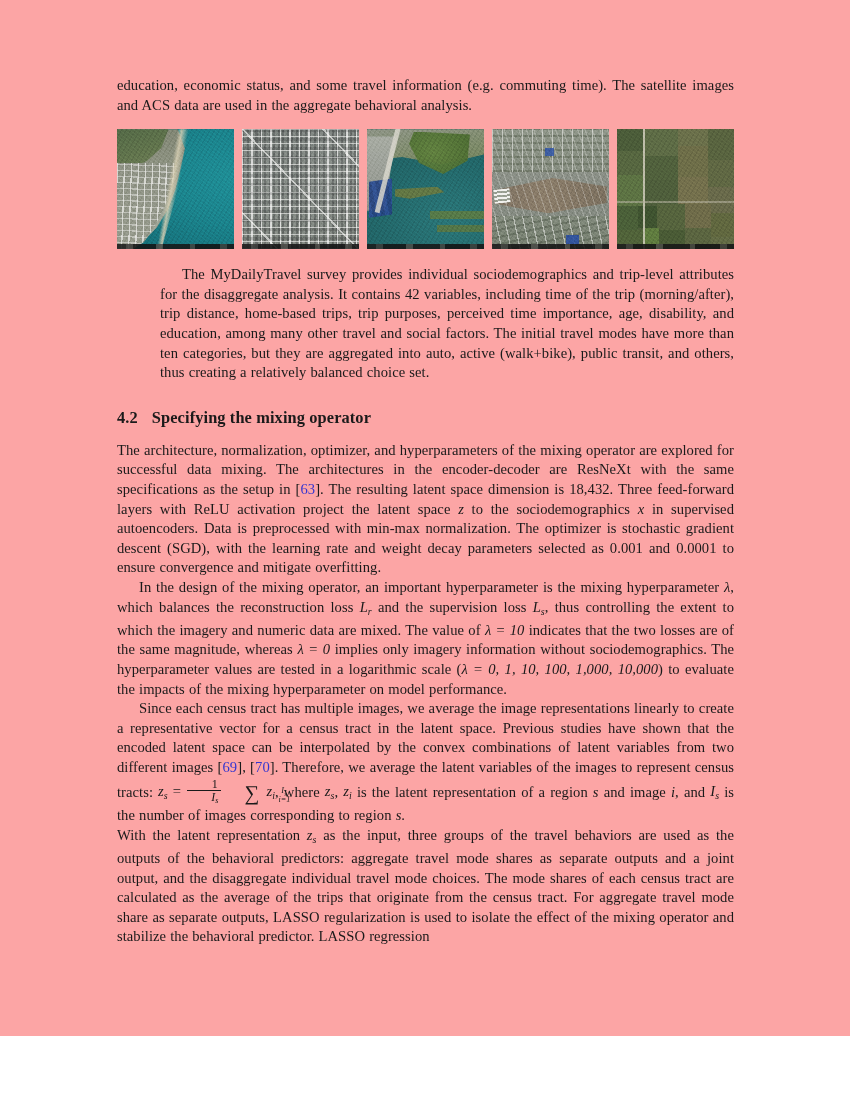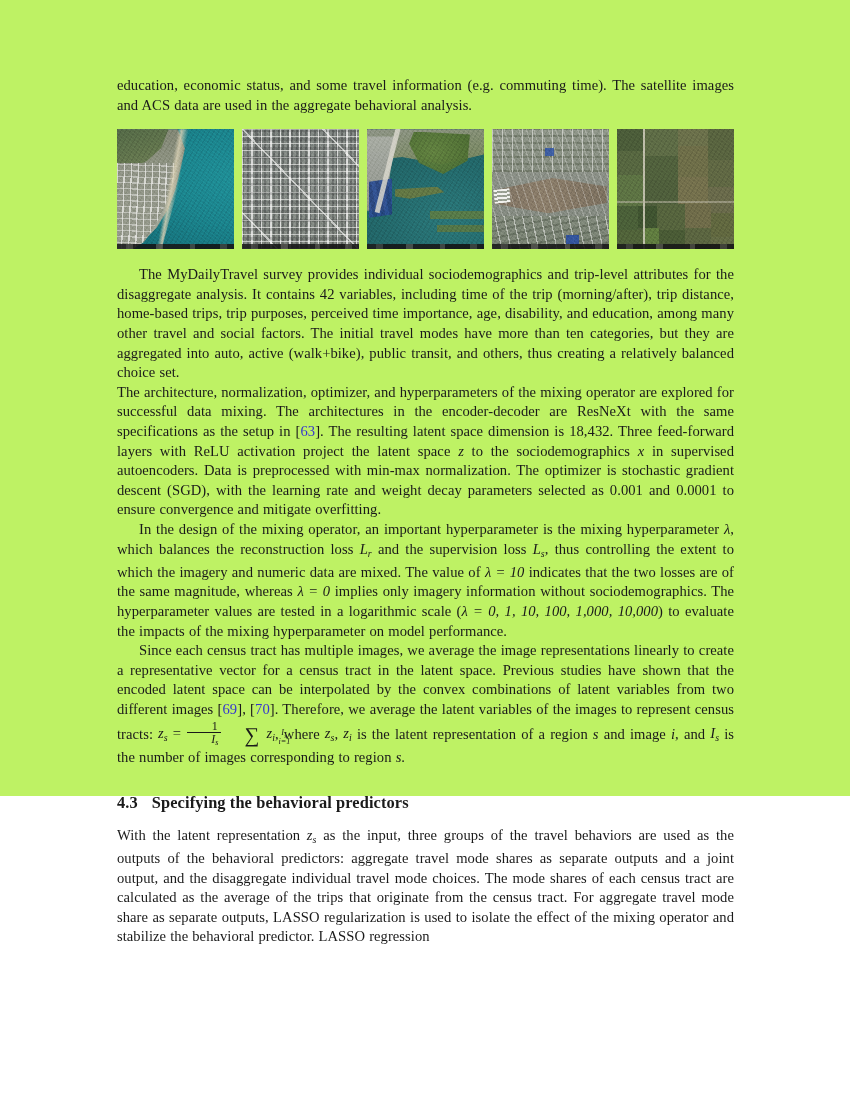--- a/index.html
+++ b/index.html
@@ -12,40 +12,40 @@
     height: 1100px;
     position: relative;
     font-family: "Liberation Serif", "DejaVu Serif", serif;
     color: #1a1a1a;
     overflow: hidden;
   }
   .page {
     position: absolute;
     left: 0; top: 0;
     width: 850px;
-    height: 796px;
-    background: #bef264;
+    height: 1036px;
+    background: #fca5a5;
   }
   .content {
     position: absolute;
     left: 117px;
     top: 76px;
     width: 617px;
   }
   p.body-text {
     margin: 0 0 0 0;
     font-size: 14.6px;
     line-height: 19.6px;
     text-align: justify;
     text-justify: inter-word;
     letter-spacing: 0.05px;
     word-spacing: 0.4px;
   }
   p.indent { text-indent: 22px; }
-  p.gap-top { margin-top: 4px; }
+  p.gap-top { margin-top: 4px; margin-left: 43px; }
 
   .figure-row {
     margin-top: 14px;
     display: flex;
     flex-direction: row;
     gap: 8px;
     width: 617px;
   }
   .sat {
     width: 118px;
@@ -385,28 +385,28 @@
         <div class="road-h"></div>
         <div class="grain"></div>
         <div class="bar"></div>
       </div>
 
     </div>
 
 
     <p class="body-text indent gap-top" style="margin-top:16px;">The MyDailyTravel survey provides individual sociodemographics and trip-level attributes for the disaggregate analysis. It contains 42 variables, including time of the trip (morning/after), trip distance, home-based trips, trip purposes, perceived time importance, age, disability, and education, among many other travel and social factors. The initial travel modes have more than ten categories, but they are aggregated into auto, active (walk+bike), public transit, and others, thus creating a relatively balanced choice set.</p>
 
+    <h2 class="section">
+      <span class="num">4.2</span><span>Specifying the mixing operator</span>
+    </h2>
 
     <p class="body-text"><span>The architecture, normalization, optimizer, and hyperparameters of the mixing operator are explored for successful data mixing. The architectures in the encoder-decoder are ResNeXt with the same specifications as the setup in </span><span>[<span class="cite">63</span>]</span><span>. The resulting latent space dimension is </span><span class="mn">18,432</span><span>. Three feed-forward layers with ReLU activation project the latent space </span><span class="mi">z</span><span> to the sociodemographics </span><span class="mi">x</span><span> in supervised autoencoders. Data is preprocessed with min-max normalization. The optimizer is stochastic gradient descent (SGD), with the learning rate and weight decay parameters selected as 0.001 and 0.0001 to ensure convergence and mitigate overfitting.</span></p>
 
     <p class="body-text indent"><span>In the design of the mixing operator, an important hyperparameter is the mixing hyperparameter </span><span class="mi">λ</span><span>, which balances the reconstruction loss </span><span class="mi"><span>L</span><sub class="ms">r</sub></span><span> and the supervision loss </span><span class="mi"><span>L</span><sub class="ms">s</sub></span><span>, thus controlling the extent to which the imagery and numeric data are mixed. The value of </span><span class="mi">λ = 10</span><span> indicates that the two losses are of the same magnitude, whereas </span><span class="mi">λ = 0</span><span> implies only imagery information without sociodemographics. The hyperparameter values are tested in a logarithmic scale (</span><span class="mi">λ = 0, 1, 10, 100, 1,000, 10,000</span><span>) to evaluate the impacts of the mixing hyperparameter on model performance.</span></p>
 
     <p class="body-text indent"><span>Since each census tract has multiple images, we average the image representations linearly to create a representative vector for a census tract in the latent space. Previous studies have shown that the encoded latent space can be interpolated by the convex combinations of latent variables from two different images </span><span>[<span class="cite">69</span>]</span><span>, </span><span>[<span class="cite">70</span>]</span><span>. Therefore, we average the latent variables of the images to represent census tracts: </span><span class="mi"><span><span>z</span><sub class="ms">s</sub></span><span>&nbsp;</span><span class="mn">=</span><span>&nbsp;</span><span class="frac"><span class="num-t mn">1</span><span class="den-t"><span>I</span><sub class="ms">s</sub></span></span><span class="sumop"><span class="sg mn">∑</span><span class="sup-s"><span>I</span><sub>s</sub></span><span class="sub-s">i=1</span></span><span>&nbsp;</span><span><span>z</span><sub class="ms">i</sub></span></span><span>, where </span><span class="mi"><span>z</span><sub class="ms">s</sub></span><span>, </span><span class="mi"><span>z</span><sub class="ms">i</sub></span><span> is the latent representation of a region </span><span class="mi">s</span><span> and image </span><span class="mi">i</span><span>, and </span><span class="mi"><span>I</span><sub class="ms">s</sub></span><span> is the number of images corresponding to region </span><span class="mi">s</span><span>.</span></p>
 
-    <h2 class="section">
-      <span class="num">4.3</span><span>Specifying the behavioral predictors</span>
-    </h2>
 
     <p class="body-text"><span>With the latent representation </span><span class="mi"><span>z</span><sub class="ms">s</sub></span><span> as the input, three groups of the travel behaviors are used as the outputs of the behavioral predictors: aggregate travel mode shares as separate outputs and a joint output, and the disaggregate individual travel mode choices. The mode shares of each census tract are calculated as the average of the trips that originate from the census tract. For aggregate travel mode share as separate outputs, LASSO regularization is used to isolate the effect of the mixing operator and stabilize the behavioral predictor. LASSO regression</span></p>
 
   </div>
 
 </div>
 
 </body></html>

